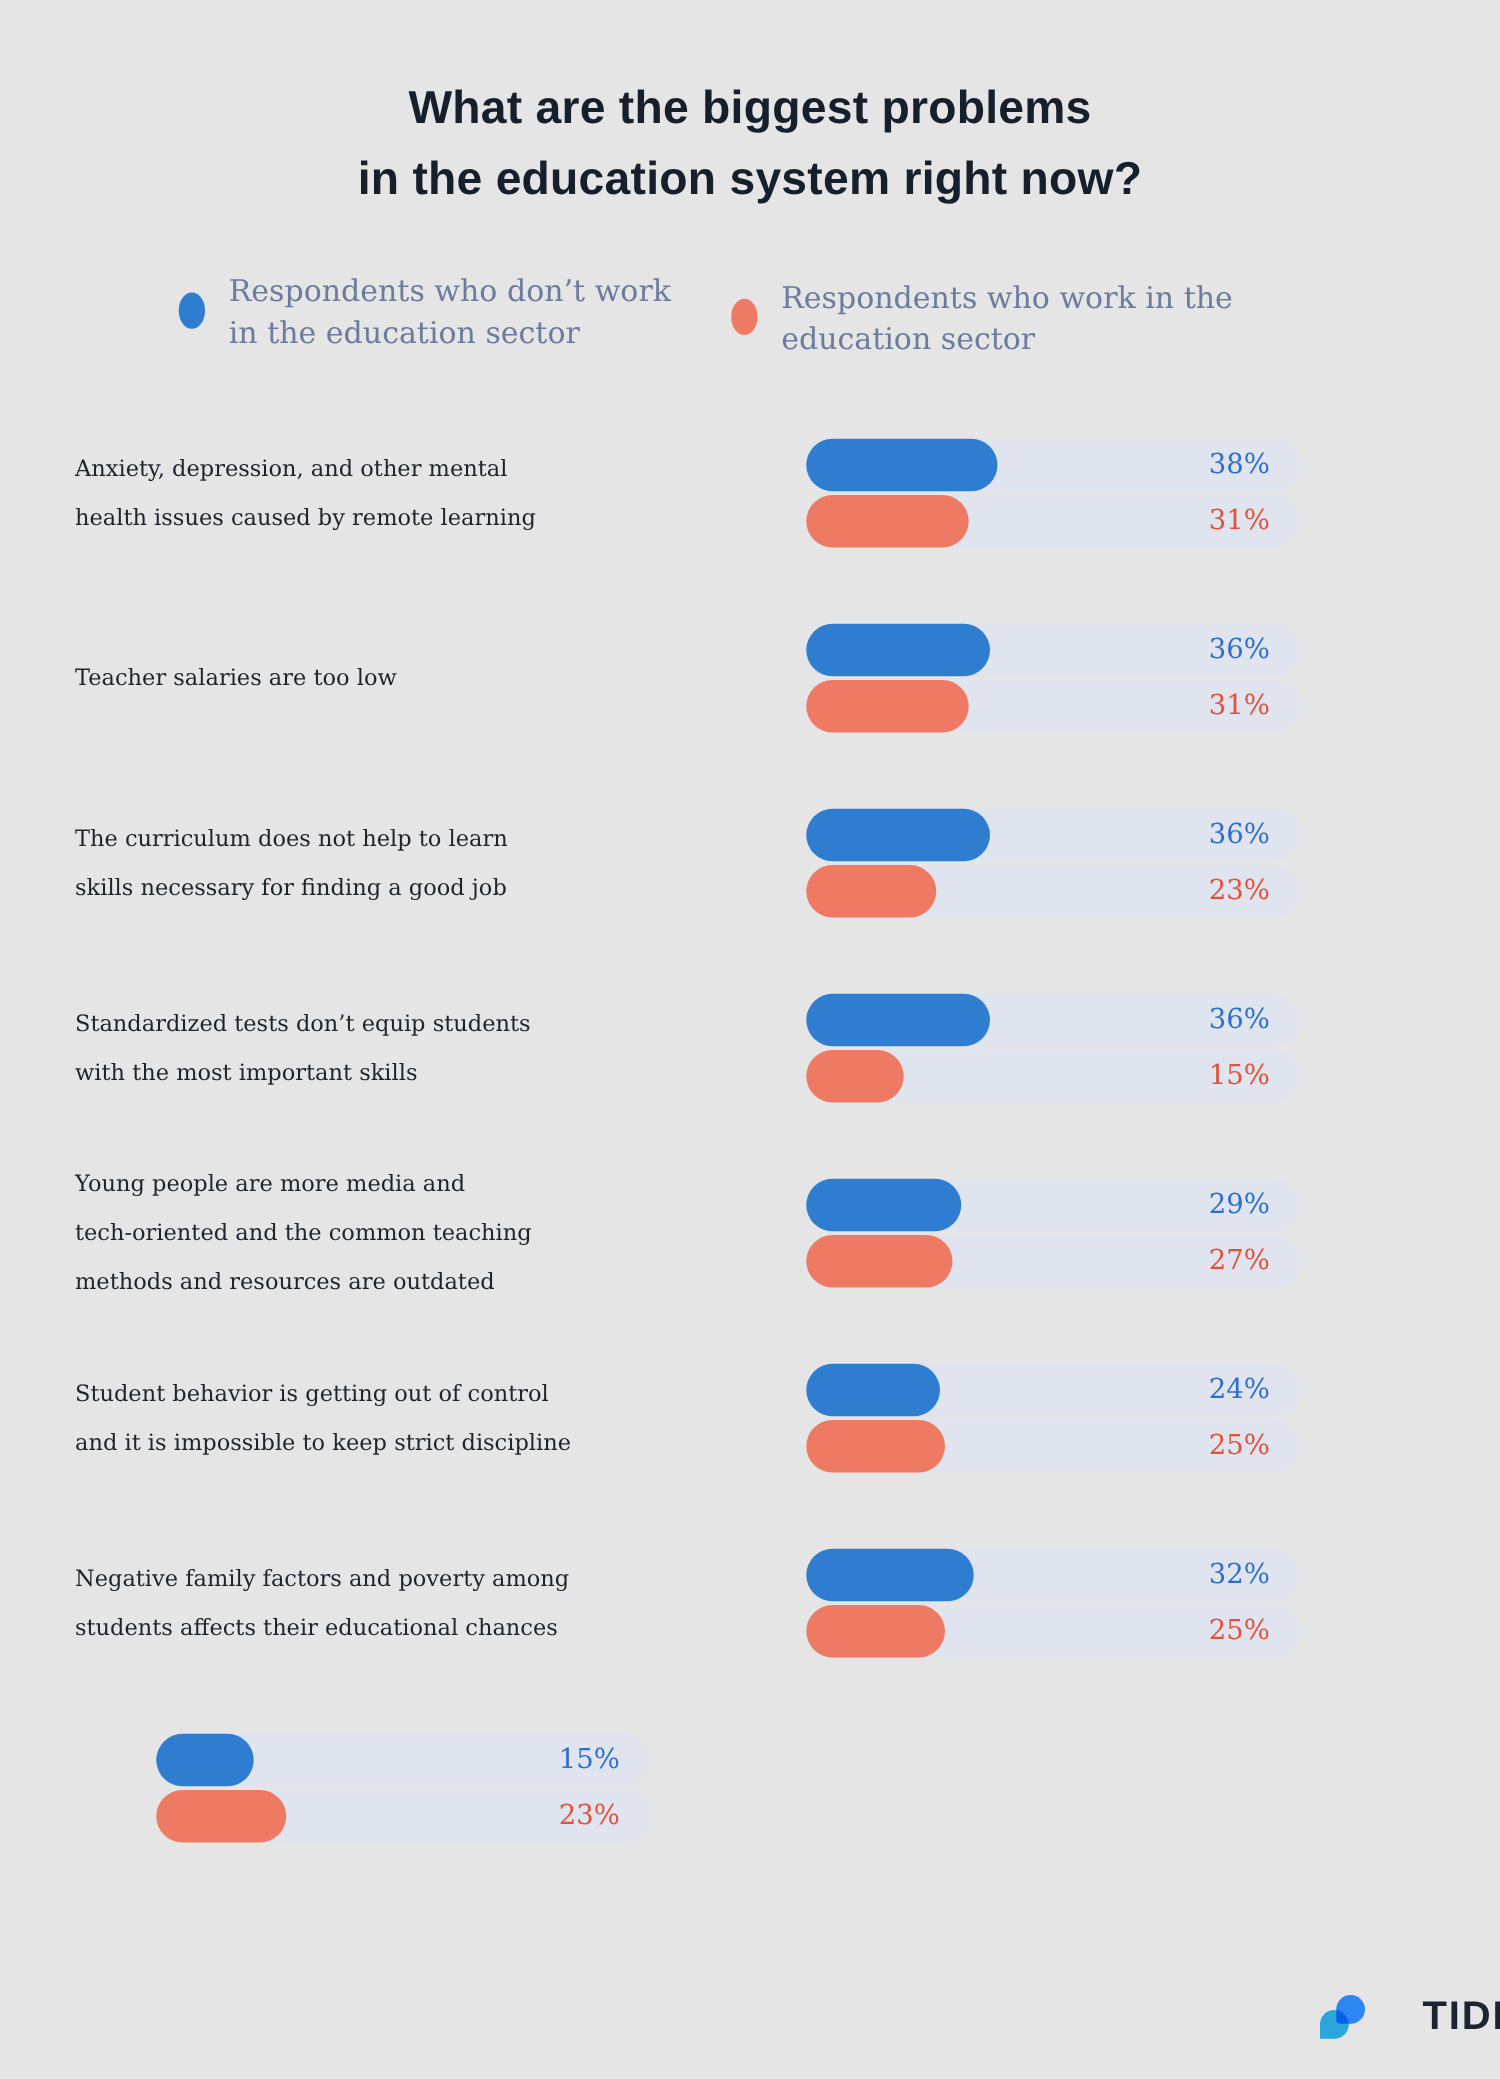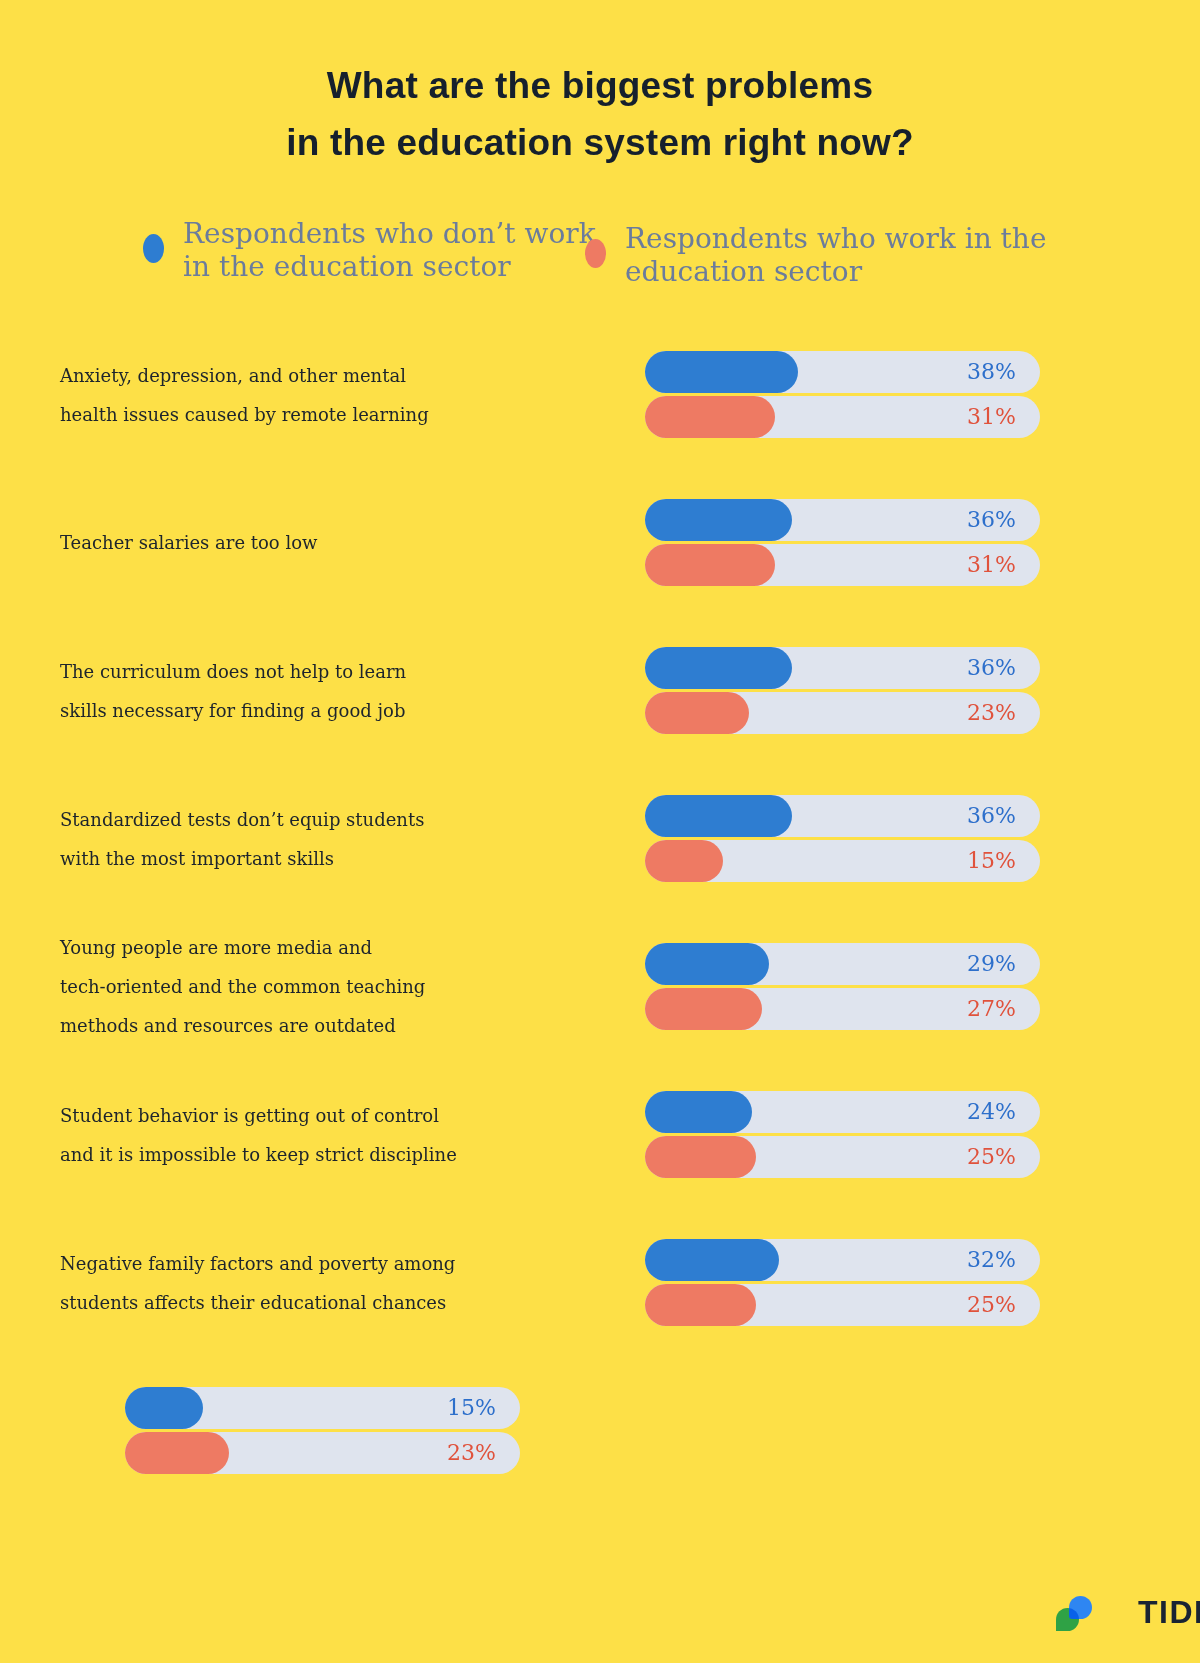--- a/index.html
+++ b/index.html
@@ -1,28 +1,28 @@
 <!DOCTYPE html>
 <html><head>
 <meta charset="utf-8">
 <style>
   html,body{margin:0;padding:0;}
   body{width:1200px;height:1663px;overflow:hidden;}
-  .page{position:relative;width:1200px;height:1663px;background:#fde047;
+  .page{position:relative;width:1200px;height:1663px;background:#e5e5e5;
         font-family:"DejaVu Serif",serif;}
   .title{position:absolute;top:57px;left:0;right:0;margin:0;text-align:center;
          font-family:"Liberation Sans",sans-serif;font-weight:bold;
          font-size:37px;line-height:57px;color:#16202d;letter-spacing:.2px;}
   .title span{display:block;}
 
   .legend-item{position:absolute;display:flex;gap:19px;}
   .legend-item.first{left:143px;top:217px;}
   .legend-item.second{left:585px;top:222px;}
   .dot{width:21px;height:29px;border-radius:50%;margin-top:17px;flex:0 0 auto;}
-  .legend-label{font-size:28px;line-height:33px;color:#6b7c9c;white-space:pre-line;}
+  .legend-label{font-size:24px;line-height:33px;color:#6b7c9c;white-space:pre-line;}
 
   .chart{position:absolute;top:345px;left:60px;width:1080px;}
   .row{display:flex;align-items:center;height:99px;margin-bottom:49px;}
   .row-label{width:520px;text-align:left;font-size:18px;line-height:39px;
              color:#1d242c;white-space:pre-line;}
   .bars{width:395px;margin-left:65px;flex:0 0 auto;}
   .track{position:relative;height:42px;border-radius:21px;background:#dfe4ee;}
   .track + .track{margin-top:3px;}
   .fill{position:absolute;left:0;top:0;height:42px;border-radius:21px;}
   .pct{position:absolute;right:24px;top:50%;transform:translateY(-50%);

